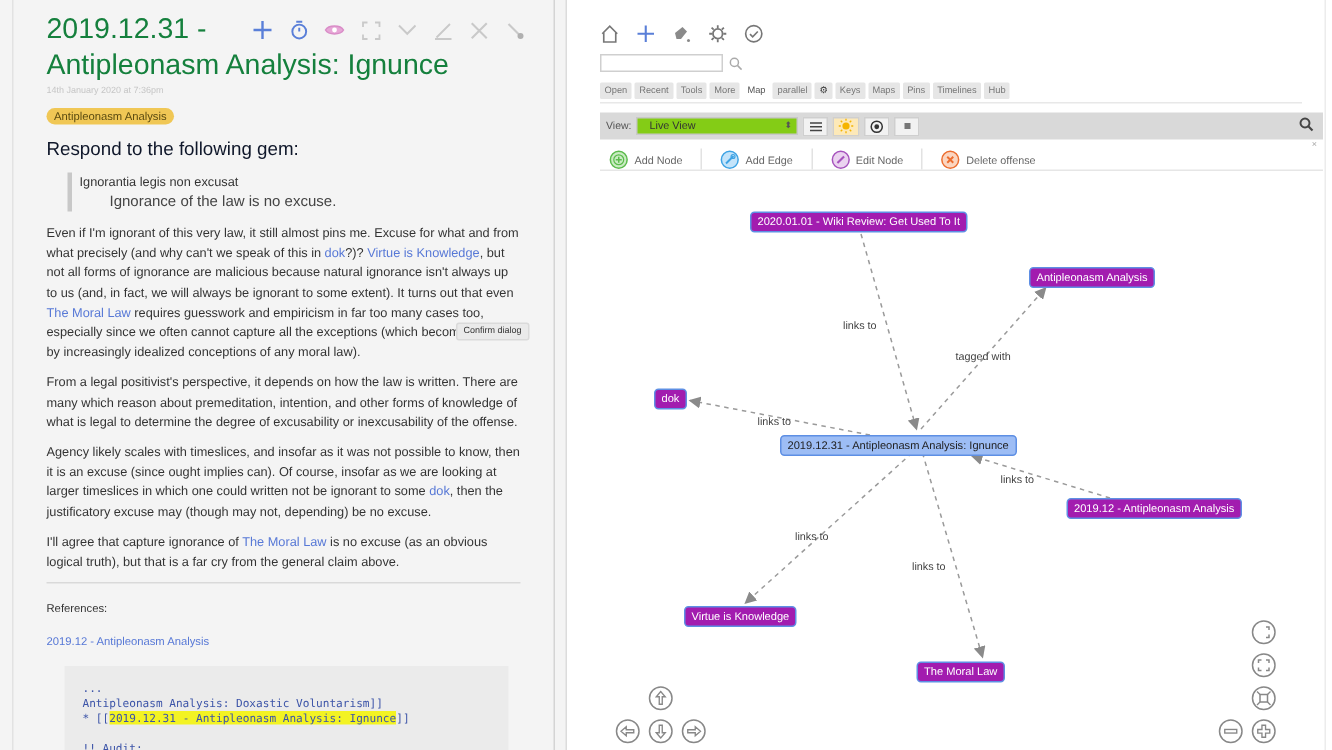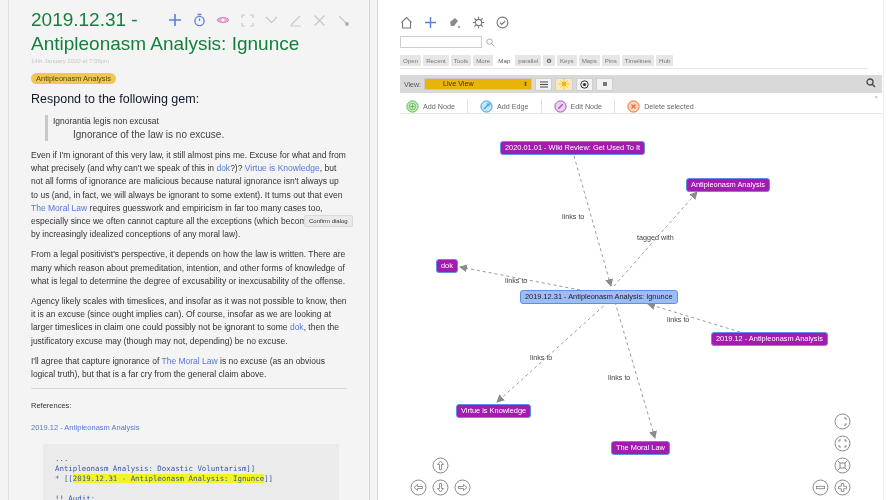--- a/index.html
+++ b/index.html
@@ -36,21 +36,21 @@
   .pc-btn { width: 16px; height: 16px; display: flex; align-items: center; justify-content: center; cursor: pointer; }
   .search-row { position: absolute; left: 20px; top: 36px; display: flex; align-items: center; gap: 4px; }
   .search-input { width: 82px; height: 12px; border: 1px solid #cfcfcf; background: #fff; font-size: 7px; }
   .tabs { position: absolute; left: 20px; top: 55px; display: flex; gap: 2px; }
   .tab { font-size: 6.2px; color: #777; background: #e6e6e6; padding: 2px 3px; height: 11px; line-height: 7px; cursor: pointer; border-radius: 1px; }
   .tab.active { background: #ffffff; color: #555; }
   .tab-rule { position: absolute; left: 20px; top: 68px; width: 468px; height: 1px; background: #e8e8e8; }
 
   .map-toolbar { position: absolute; left: 20px; top: 75px; width: 482px; height: 18px; background: #d9d9d9; display: flex; align-items: center; padding-left: 4px; gap: 3px; }
   .view-label { font-size: 7px; color: #555; }
-  .view-select { width: 108px; height: 12px; background: #eab308; border: 1px solid #c8c8c8; font-size: 7.2px; color: #333; padding-left: 18px; line-height: 10px; position: relative; cursor: pointer; }
+  .view-select { width: 108px; height: 12px; background: #84cc16; border: 1px solid #c8c8c8; font-size: 7.2px; color: #333; padding-left: 8px; line-height: 10px; position: relative; cursor: pointer; }
   .view-select .arrows { position: absolute; right: 3px; top: 0; font-size: 6px; color: #555; }
   .mt-btn { width: 17px; height: 13px; background: #f2f2f2; border: 1px solid #cfcfcf; display: flex; align-items: center; justify-content: center; cursor: pointer; font-size: 8px; color: #444; }
   .mt-btn.sun { width: 18px; background: #fde9b8; }
   .mt-search { position: absolute; right: 6px; top: 3px; cursor: pointer; }
 
   .manip-bar { position: absolute; left: 20px; top: 93px; width: 482px; height: 21px; border-bottom: 1px solid #e6e6e6; display: flex; align-items: flex-end; padding-left: 6px; }
   .manip-btn { display: flex; align-items: center; gap: 4px; font-size: 7.2px; color: #666; cursor: pointer; padding-right: 12px; margin-right: 12px; border-right: 1px solid #e2e2e2; height: 14px; }
   .manip-btn:last-of-type { border-right: none; }
   .manip-close { position: absolute; right: 4px; top: 1px; font-size: 6px; color: #aaa; cursor: pointer; }
 
@@ -125,21 +125,21 @@
       <div class="lead">Respond to the following gem:</div>
       <div class="blockquote">
         <div class="bq-title">Ignorantia legis non excusat</div>
         <div class="bq-sub">Ignorance of the law is no excuse.</div>
       </div>
 
       <p class="para"><span>Even if I'm ignorant of this very law, it still almost pins me. Excuse for what and from what precisely (and why can't we speak of this in </span><a class="link">dok</a><span>?)? </span><a class="link">Virtue is Knowledge</a><span>, but not all forms of ignorance are malicious because natural ignorance isn't always up to us (and, in fact, we will always be ignorant to some extent). It turns out that even </span><a class="link">The Moral Law</a><span> requires guesswork and empiricism in far too many cases too, especially since we often cannot capture all the exceptions (which become handled by increasingly idealized conceptions of any moral law).</span></p>
 
       <p class="para">From a legal positivist's perspective, it depends on how the law is written. There are many which reason about premeditation, intention, and other forms of knowledge of what is legal to determine the degree of excusability or inexcusability of the offense.</p>
 
-      <p class="para"><span>Agency likely scales with timeslices, and insofar as it was not possible to know, then it is an excuse (since ought implies can). Of course, insofar as we are looking at larger timeslices in claim one could possibly not be ignorant to some </span><a class="link">dok</a><span>, then the justificatory excuse may (though may not, depending) be no excuse.</span></p>
+      <p class="para"><span>Agency likely scales with timeslices, and insofar as it was not possible to know, then it is an excuse (since ought implies can). Of course, insofar as we are looking at larger timeslices in which one could written not be ignorant to some </span><a class="link">dok</a><span>, then the justificatory excuse may (though may not, depending) be no excuse.</span></p>
 
       <p class="para"><span>I'll agree that capture ignorance of </span><a class="link">The Moral Law</a><span> is no excuse (as an obvious logical truth), but that is a far cry from the general claim above.</span></p>
 
       <div class="hr"></div>
       <div class="refs-label">References:</div>
       <a class="refs-link">2019.12 - Antipleonasm Analysis</a>
       <div class="code-block"><span>...</span>
 <span>Antipleonasm Analysis: Doxastic Voluntarism]]</span>
 <span>* [[</span><span class="hl">2019.12.31 - Antipleonasm Analysis: Ignunce</span><span>]]</span>
 
@@ -264,21 +264,21 @@
           <circle cx="6.5" cy="6.5" r="5.6" fill="#ebd3f0" stroke="#a653bd" stroke-width="1"></circle>
           <path d="M4.3 8.7L8.7 4.3" stroke="#a653bd" stroke-width="1.4"></path>
         </svg>
       <span>Edit Node</span>
     </div>
     <div class="manip-btn">
       <svg width="13" height="13" viewBox="0 0 13 13">
           <circle cx="6.5" cy="6.5" r="5.6" fill="#fbd5c0" stroke="#ec6d2f" stroke-width="1"></circle>
           <path d="M4.5 4.5l4 4M8.5 4.5l-4 4" stroke="#ec6d2f" stroke-width="1.3"></path>
         </svg>
-      <span>Delete selected</span>
+      <span>Delete offense</span>
     </div>
     <span class="manip-close">×</span>
   </div>
 
   <div class="graph">
     <svg width="482" height="386">
       <defs>
         <marker id="arr" markerWidth="8" markerHeight="8" refX="7" refY="4" orient="auto" markerUnits="userSpaceOnUse">
           <path d="M0 0L8 4L0 8z" fill="#8a8a8a"></path>
         </marker>

